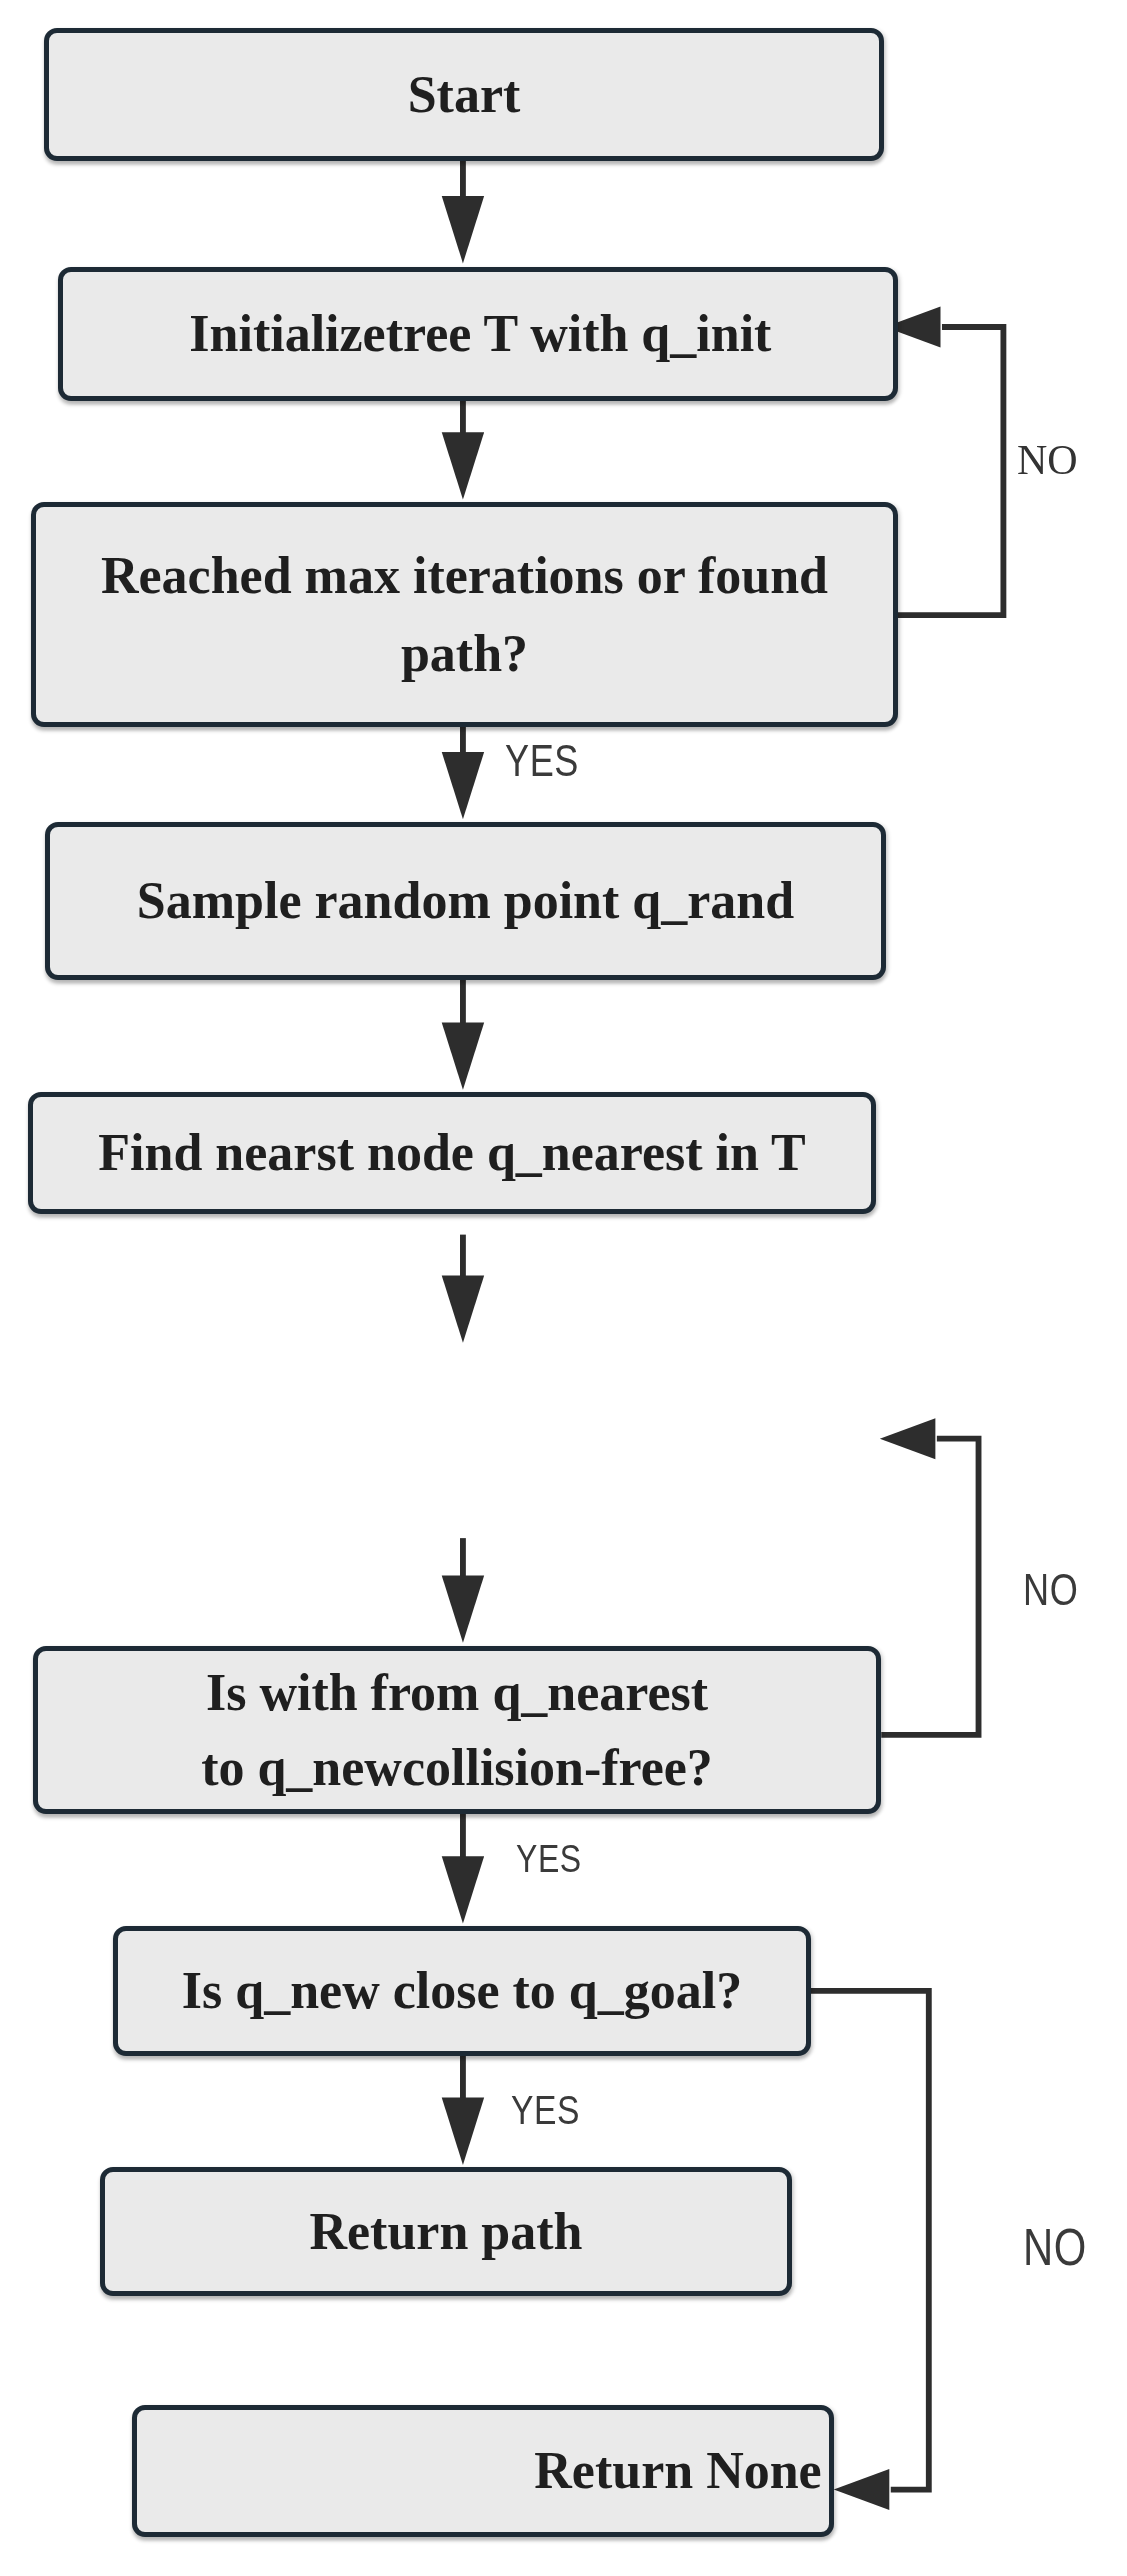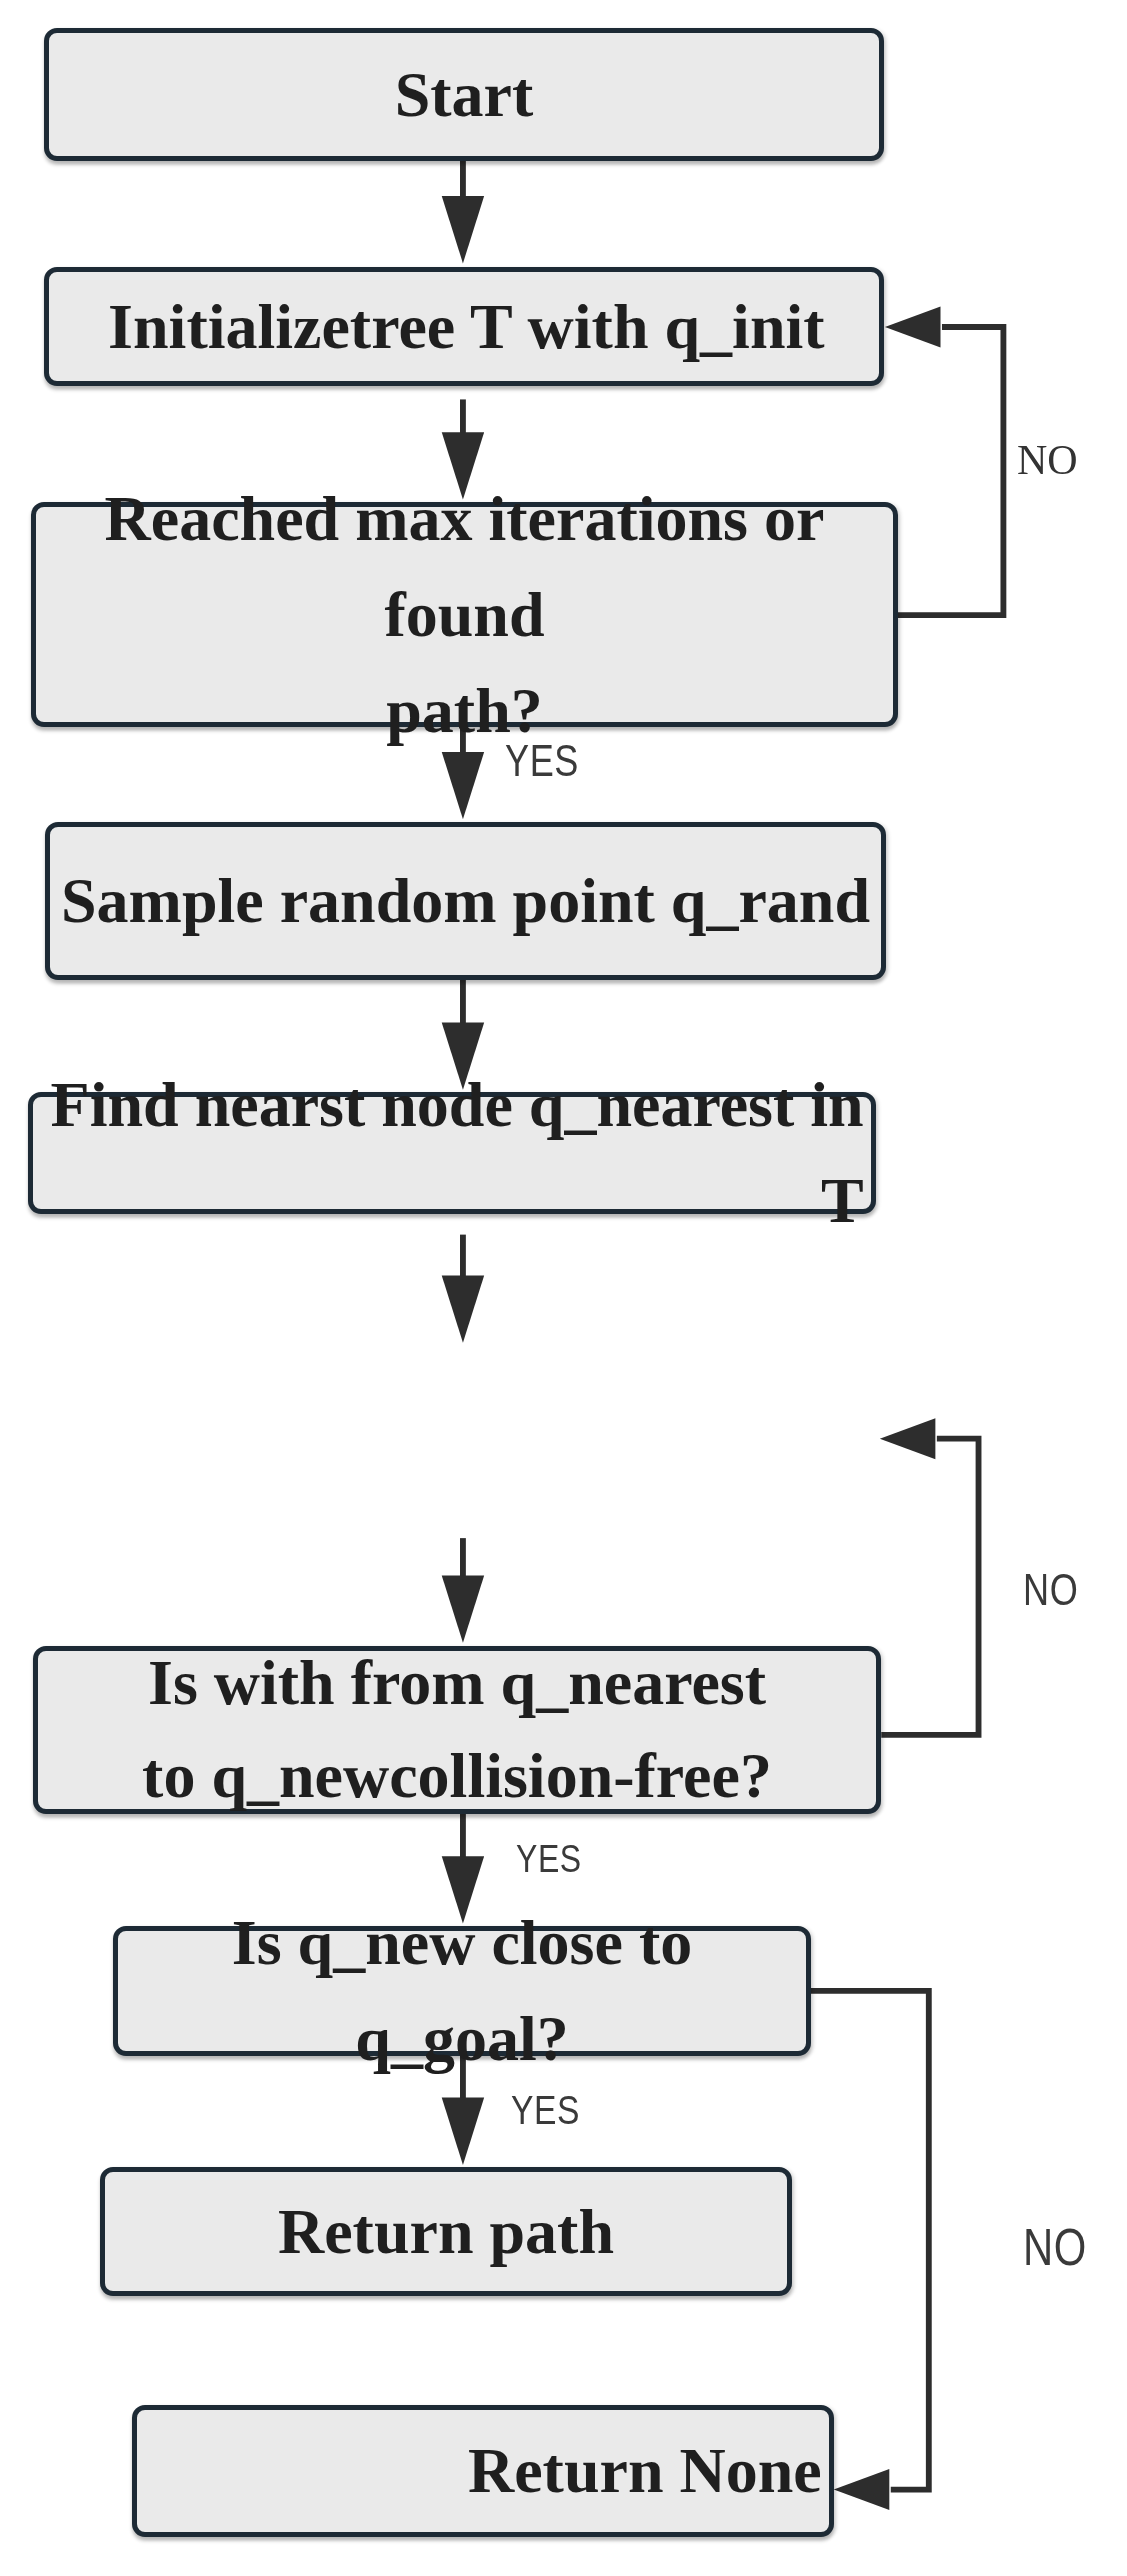--- a/index.html
+++ b/index.html
@@ -31,21 +31,21 @@
     align-items:center;
     justify-content:center;
     text-align:center;
     background:var(--box-fill,#eaeaea);
     border:5.9px solid var(--box-border,#1d2a35);
     border-radius:13px;
     box-shadow:0 3.7px 3.7px rgba(0,0,0,0.22), 2.9px 1.5px 3.7px rgba(0,0,0,0.10);
     color:var(--node-text,#1f1f1f);
     font-family:"Liberation Serif",serif;
     font-weight:700;
-    font-size:64px;
+    font-size:52px;
     line-height:1.5;
     white-space:pre-line;
     padding:0 7.3px;
   }
   .elabel{
     position:absolute;
     font-family:"Liberation Sans",sans-serif;
     font-weight:400;
     font-size:44px;
     line-height:1;
@@ -116,21 +116,21 @@
     <g>
       <polyline class="edge" points="1108,2722 1270,2722 1270,3404 1218,3404"></polyline>
       <polygon class="head" points="1216,3376 1216,3432 1140,3404"></polygon>
     </g>
   </svg>
 
   <div class="node" style="left:44px; top:28px; width:840px; height:133px;">
     <span>Start</span>
   </div>
 
-  <div class="node" style="left:44px; top:267px; width:840px; height:119px;padding-left:12px;">
+  <div class="node" style="left:58px; top:267px; width:840px; height:134px;padding-left:12px;">
     <span>Initializetree T with q_init</span>
   </div>
 
   <div class="node" style="left:45px; top:822px; width:841px; height:158px;">
     <span>Sample random point q_rand</span>
   </div>
 
   <div class="node" style="left:31px; top:502px; width:867px; height:225px;">
     <span>Reached max iterations or found
 path?</span>

